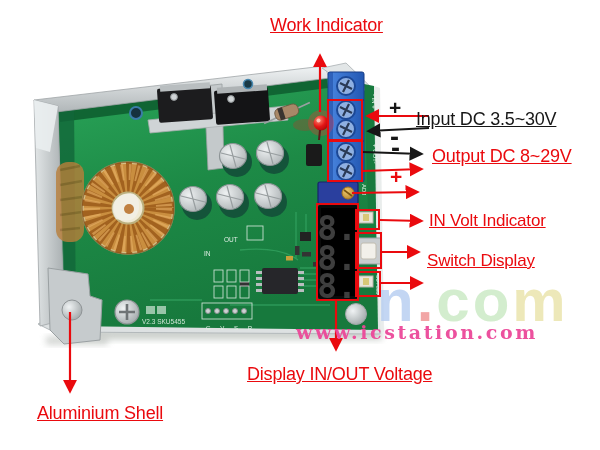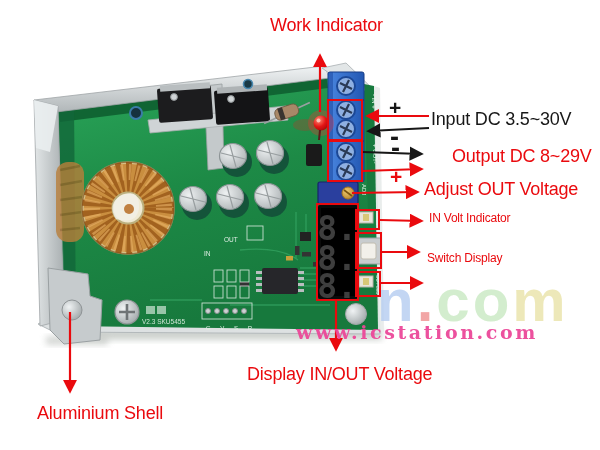--- a/index.html
+++ b/index.html
@@ -1,22 +1,22 @@
 <!DOCTYPE html>
 <html><head>
 <meta charset="utf-8">
 <style>
   html,body{margin:0;padding:0;background:#fff;}
   .stage{position:relative;width:600px;height:450px;background:#ffffff;overflow:hidden;
          font-family:"Liberation Sans",sans-serif;}
   .stage svg{position:absolute;left:0;top:0;}
   .lbl{position:absolute;white-space:nowrap;font-size:18px;line-height:1.05;
-       color:#ea0a0e;letter-spacing:-0.2px;}
+       color:#ea0a0e;letter-spacing:-0.2px;text-decoration:underline;}
   .lbl.black{color:#171717;}
-  .lbl.sm{font-size:12px;}
+  .lbl.sm{font-size:17px;}
   .sign{position:absolute;font-weight:700;color:#171717;line-height:1;}
   .sign.plus{font-size:21px;}
   .sign.minus{font-size:27px;font-weight:800;}
   .sign.red{color:#ea0a0e;}
   .wm-big{position:absolute;left:377px;top:271px;font-size:60px;font-weight:700;
           letter-spacing:3px;line-height:1;opacity:.8;white-space:nowrap;}
   .wm-small{position:absolute;left:296px;top:321px;font-family:"DejaVu Serif",serif;
             font-weight:700;font-size:19px;letter-spacing:2.6px;color:#ec4899;
             white-space:nowrap;opacity:.95;}
 </style>
@@ -308,23 +308,22 @@
     <path d="M381,283 L421,283" stroke="#ea0a0e" marker-end="url(#arR)"></path>
     <path d="M336,301 L336,349" stroke="#ea0a0e" marker-end="url(#arR)"></path>
     <path d="M70,312 L70,391" stroke="#ea0a0e" marker-end="url(#arR)"></path>
   </g>
 </svg>
 
   <div class="wm-big"><span style="color: rgb(181, 205, 241);">n</span><span style="color: rgb(240, 144, 144);">.</span><span style="color: rgb(201, 233, 194);">c</span><span style="color: rgb(201, 233, 194);">o</span><span style="color: rgb(233, 227, 168);">m</span></div>
   <div class="wm-small">www.icstation.com</div>
 
   <div class="lbl" style="left:270px;top:16px">Work Indicator</div>
-  <div class="lbl black" style="left:431px;top:110px">Input DC 3.5~30V</div>
-  <div class="lbl" style="left:452px;top:147px">Output DC 8~29V</div>
-  <div class="lbl" style="left:424px;top:180px">Adjust OUT Voltage</div>
+  <div class="lbl black" style="left:416px;top:110px">Input DC 3.5~30V</div>
+  <div class="lbl" style="left:432px;top:147px">Output DC 8~29V</div>
   <div class="lbl sm" style="left:429px;top:212px">IN Volt Indicator</div>
   <div class="lbl sm" style="left:427px;top:252px">Switch Display</div>
   <div class="lbl" style="left:247px;top:365px">Display IN/OUT Voltage</div>
   <div class="lbl" style="left:37px;top:404px">Aluminium Shell</div>
 
   <div class="sign plus" style="left:389px;top:97px">+</div>
   <div class="sign minus" style="left:390px;top:124px">-</div>
   <div class="sign minus" style="left:391px;top:135px">-</div>
   <div class="sign plus red" style="left:390px;top:166px">+</div>
 

